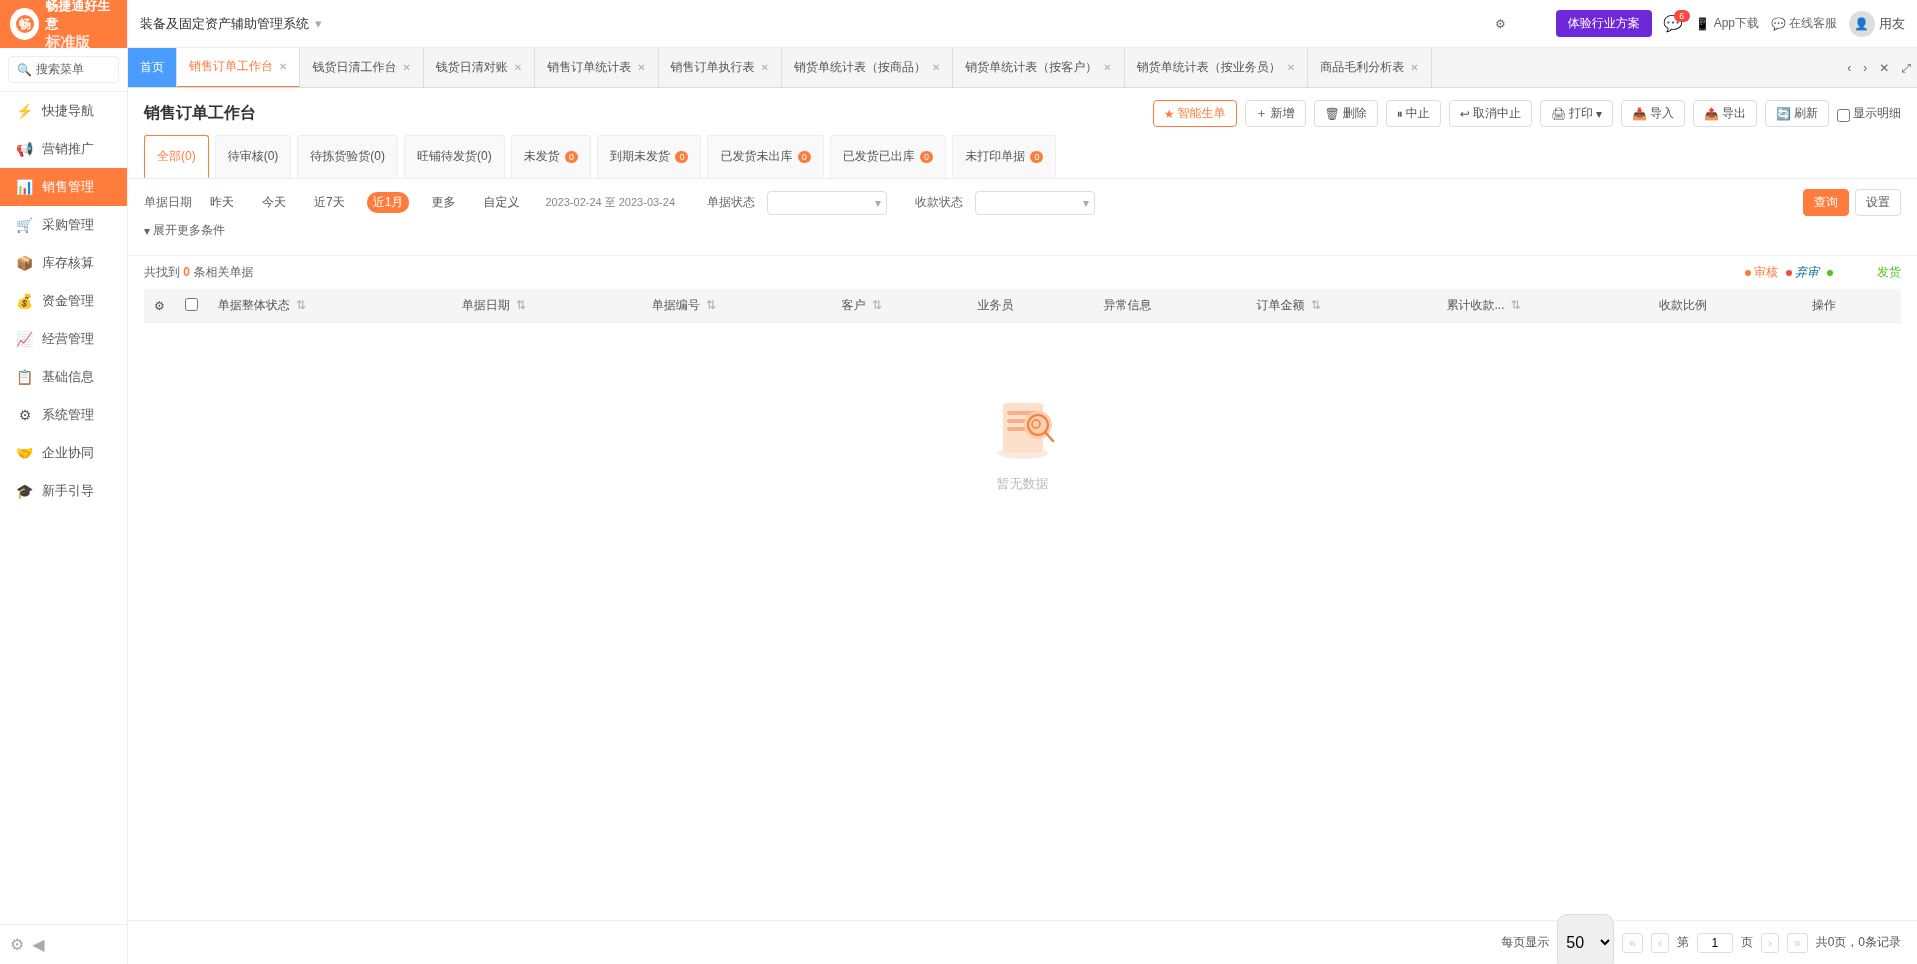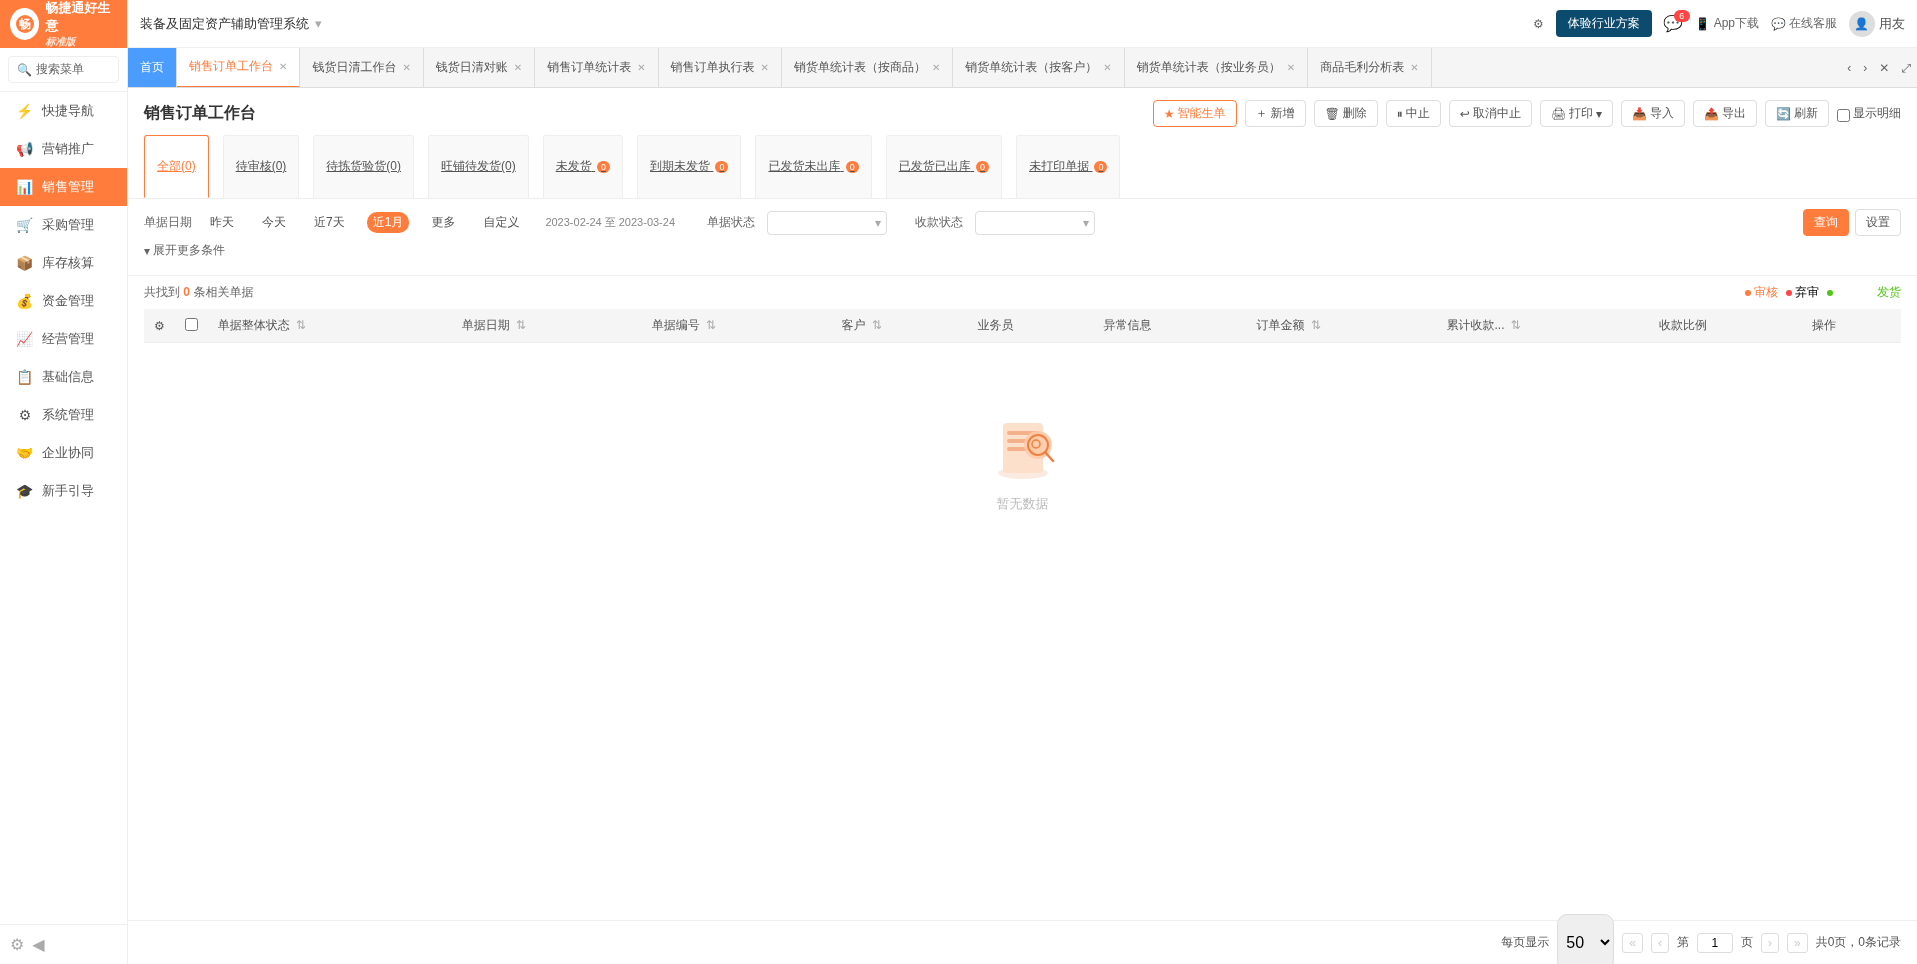--- a/index.html
+++ b/index.html
@@ -22,21 +22,21 @@
     .sidebar-footer-btn { background: none; border: none; cursor: pointer; font-size: 16px; color: #aaa; }
 
     
     .main { flex: 1; display: flex; flex-direction: column; overflow: hidden; }
 
     
     .topbar { height: 48px; background: #fff; display: flex; align-items: center; padding: 0 12px; border-bottom: 1px solid #eee; gap: 12px; flex-shrink: 0; }
     .topbar-title { font-size: 13px; color: #333; flex: 1; display: flex; align-items: center; gap: 6px; }
     .topbar-actions { display: flex; align-items: center; gap: 12px; }
     .topbar-btn { background: none; border: none; cursor: pointer; font-size: 12px; color: #666; display: flex; align-items: center; gap: 3px; }
-    .topbar-btn.primary { background: #0c4a6e; color: #fff; border-radius: 4px; padding: 5px 12px; }
+    .topbar-btn.primary { background: #6d28d9; color: #fff; border-radius: 4px; padding: 5px 12px; margin-left: 38px; }
     .topbar-icon-btn { position: relative; background: none; border: none; cursor: pointer; font-size: 16px; color: #666; }
     .badge { position: absolute; top: -4px; right: -6px; background: #ff4444; color: #fff; border-radius: 8px; font-size: 9px; padding: 1px 4px; min-width: 16px; text-align: center; }
     .user-info { display: flex; align-items: center; gap: 4px; cursor: pointer; font-size: 13px; color: #555; }
     .user-avatar { width: 26px; height: 26px; background: #ddd; border-radius: 50%; display: flex; align-items: center; justify-content: center; font-size: 12px; }
 
     
     .tabbar { height: 40px; background: #f5f5f5; display: flex; align-items: center; border-bottom: 1px solid #ddd; flex-shrink: 0; overflow: hidden; }
     .tab { display: flex; align-items: center; gap: 4px; padding: 0 12px; height: 40px; cursor: pointer; font-size: 12px; color: #555; border-right: 1px solid #ddd; white-space: nowrap; flex-shrink: 0; }
     .tab.active { background: #fff; color: #ff7c3d; border-bottom: 2px solid #ff7c3d; }
     .tab .tab-close { font-size: 10px; color: #aaa; margin-left: 2px; }
@@ -50,21 +50,21 @@
     
     .page-header { padding: 12px 16px 0; display: flex; align-items: center; justify-content: space-between; flex-shrink: 0; }
     .page-title { font-size: 16px; font-weight: bold; color: #333; }
     .page-header-actions { display: flex; gap: 8px; align-items: center; flex-wrap: wrap; }
     .action-btn { background: none; border: 1px solid #ddd; border-radius: 4px; padding: 4px 10px; cursor: pointer; font-size: 12px; color: #555; display: flex; align-items: center; gap: 3px; }
     .action-btn.primary { background: #ff7c3d; color: #fff; border-color: #ff7c3d; }
     .action-btn.orange-outline { border-color: #ff7c3d; color: #ff7c3d; }
 
     
     .subtabs { padding: 8px 16px 0; display: flex; gap: 0; flex-shrink: 0; border-bottom: 1px solid #eee; }
-    .subtab { padding: 22px 12px; cursor: pointer; font-size: 12px; color: #555; border: 1px solid #eee; border-bottom: none; background: #f9f9f9; margin-right: 14px; border-radius: 3px 3px 0 0; text-decoration: underline; }
+    .subtab { padding: 12px 12px; cursor: pointer; font-size: 12px; color: #555; border: 1px solid #eee; border-bottom: none; background: #f9f9f9; margin-right: 6px; border-radius: 3px 3px 0 0; }
     .subtab.active { background: #fff; color: #ff7c3d; border-color: #ff7c3d; border-bottom: 1px solid #fff; position: relative; z-index: 1; }
     .subtab .count-badge { background: #ff4444; color: #fff; border-radius: 8px; font-size: 9px; padding: 1px 4px; margin-left: 2px; }
     .subtab .count-badge.orange { background: #ff7c3d; }
 
     
     .filter-area { padding: 10px 16px; background: #fff; border-bottom: 1px solid #f0f0f0; flex-shrink: 0; }
     .filter-row { display: flex; align-items: center; gap: 12px; margin-bottom: 6px; flex-wrap: wrap; }
     .filter-label { font-size: 12px; color: #666; white-space: nowrap; }
     .filter-date-btns { display: flex; gap: 16px; }
     .date-btn { background: none; border: none; cursor: pointer; font-size: 12px; color: #555; padding: 2px 6px; border-radius: 3px; }
@@ -74,21 +74,21 @@
     .filter-select-wrap::after { content: '▾'; position: absolute; right: 6px; color: #aaa; pointer-events: none; }
     .expand-btn { background: none; border: none; cursor: pointer; font-size: 12px; color: #666; display: flex; align-items: center; gap: 3px; }
 
     
     .table-area { flex: 1; overflow: auto; padding: 0 16px; }
     .table-stats { padding: 8px 0; font-size: 12px; color: #666; display: flex; align-items: center; justify-content: space-between; }
     .table-stats .count-highlight { color: #ff7c3d; font-weight: bold; }
     .table-stat-actions { display: flex; gap: 8px; }
     .stat-action-btn { background: none; border: none; cursor: pointer; font-size: 12px; display: flex; align-items: center; gap: 3px; }
     .stat-action-btn.audit { color: #ff7c3d; }
-    .stat-action-btn.cancel { color: #000000; }
+    .stat-action-btn.cancel { color: #0369a1; font-style: italic; }
     .stat-action-btn.ship { color: #52c41a; gap: 44px; }
 
     table { width: 100%; border-collapse: collapse; font-size: 12px; }
     thead tr { background: #f5f5f5; }
     th { padding: 8px 10px; text-align: left; border-bottom: 1px solid #eee; color: #555; font-weight: normal; white-space: nowrap; }
     th .sort-icon { color: #aaa; margin-left: 3px; }
     .checkbox-col { width: 30px; }
     .settings-col { width: 24px; }
 
     
@@ -114,21 +114,21 @@
 <div class="sidebar">
   <div class="sidebar-logo">
     <div class="logo-icon">
       <svg width="22" height="22" viewBox="0 0 22 22">
         <circle cx="11" cy="11" r="9" fill="#ff7c3d"></circle>
         <text x="11" y="15" text-anchor="middle" fill="#fff" font-size="12" font-weight="bold">畅</text>
       </svg>
     </div>
     <div>
       <div>畅捷通好生意</div>
-      <div style="font-size:10px;opacity:0.8;font-style:italic;">标准版</div>
+      <div style="font-size:15px;opacity:0.8;">标准版</div>
     </div>
   </div>
 
   <div class="sidebar-search">
     <button class="search-btn">
       <span>🔍</span>
       <span>搜索菜单</span>
     </button>
   </div>
 

